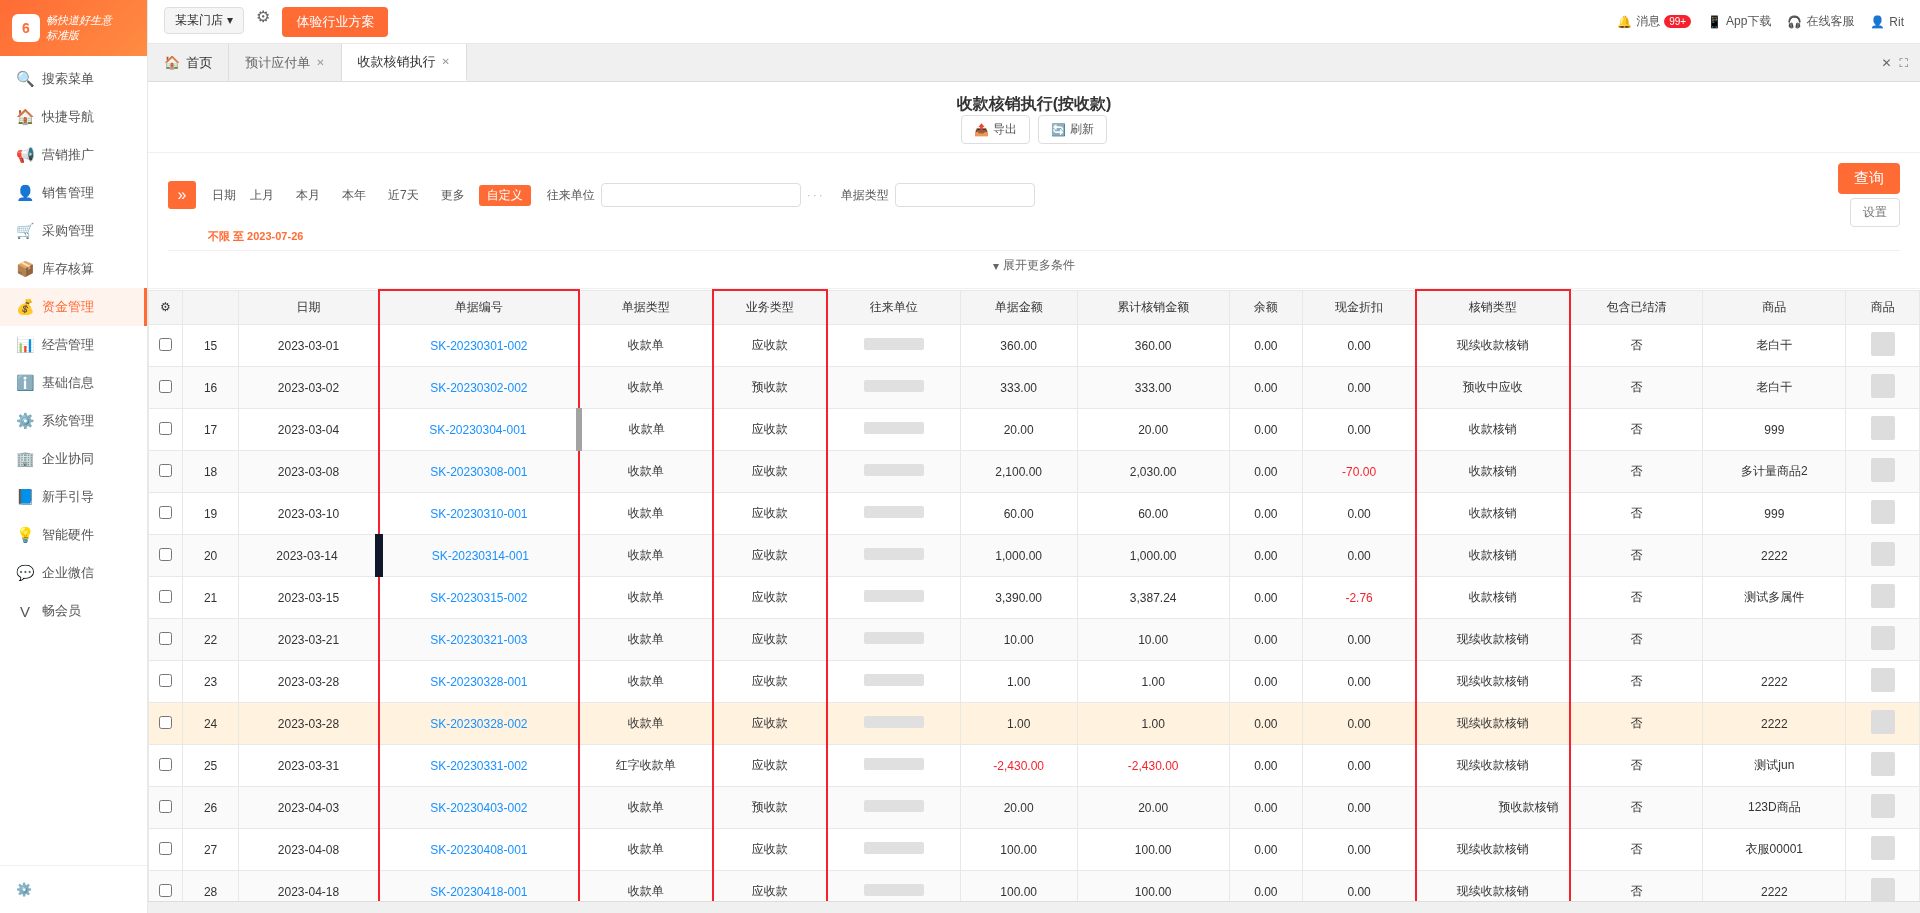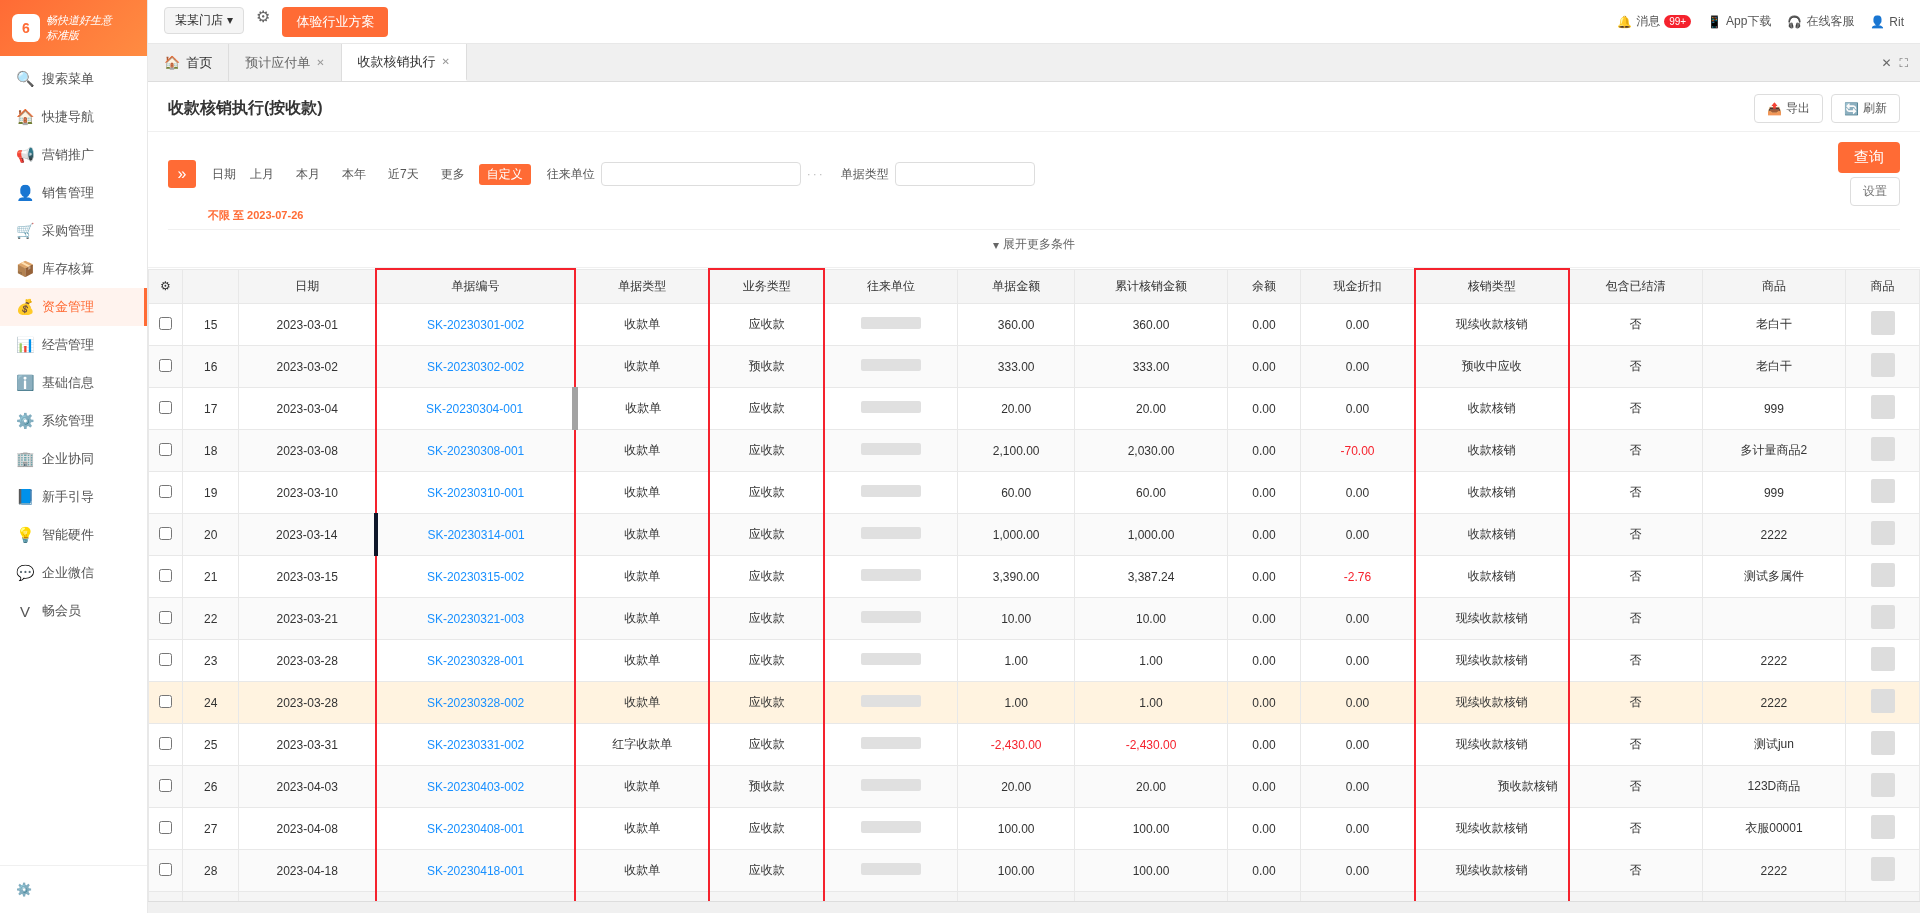--- a/index.html
+++ b/index.html
@@ -35,21 +35,21 @@
     .tab-item { display: flex; align-items: center; gap: 6px; padding: 0 16px; height: 100%; cursor: pointer; font-size: 13px; color: #666; border-right: 1px solid #ddd; background: #f0f0f0; }
     .tab-item.active { background: #fff; color: #333; border-bottom: 2px solid #fff; }
     .tab-home { color: #333; font-weight: 500; }
     .tab-close { color: #999; font-size: 10px; cursor: pointer; }
     .tab-bar-right { margin-left: auto; display: flex; align-items: center; gap: 8px; padding-right: 12px; color: #666; }
 
     
     .page-content { flex: 1; overflow: hidden; display: flex; flex-direction: column; background: #fff; }
 
     
-    .page-header { padding: 12px 20px 8px; border-bottom: 1px solid #f0f0f0; display: flex; align-items: center; justify-content: space-between; flex-shrink: 0; }
+    .page-header { padding: 12px 20px 8px; border-bottom: 1px solid #f0f0f0; display: flex; align-items: center; justify-content: space-between; flex-shrink: 0; flex-direction: column; }
     .page-title { font-size: 16px; font-weight: 600; color: #333; }
     .page-actions { display: flex; gap: 8px; }
     .action-btn { display: flex; align-items: center; gap: 4px; padding: 5px 12px; border: 1px solid #ddd; border-radius: 4px; cursor: pointer; font-size: 12px; color: #555; background: #fff; }
 
     
     .filter-bar { padding: 10px 20px; border-bottom: 1px solid #f0f0f0; flex-shrink: 0; }
     .filter-row { display: flex; align-items: center; gap: 16px; flex-wrap: wrap; }
     .filter-item { display: flex; align-items: center; gap: 6px; font-size: 12px; color: #555; }
     .filter-label { color: #555; white-space: nowrap; }
     .date-options { display: flex; gap: 6px; align-items: center; }
@@ -383,21 +383,21 @@
       <td class="">0.00</td>
       <td style="border-left:2px solid #f5222d;border-right:2px solid #f5222d;">收款核销</td>
       <td>否</td>
       <td>999</td>
       <td><span style="display:inline-block;width:24px;height:24px;background:#ddd;border-radius:2px;"></span></td>
     </tr>
             <tr>
       <td><input type="checkbox" style=""></td>
       <td>20</td>
       <td>2023-03-14</td>
-      <td style="border-left:4px solid #0f172a;border-right:2px solid #f5222d;margin-top:36px;"><a class="link-text">SK-20230314-001</a></td>
+      <td style="border-left:8px solid #0f172a;border-right:2px solid #f5222d;margin-top:36px;"><a class="link-text">SK-20230314-001</a></td>
       <td>收款单</td>
       <td style="border-left:2px solid #f5222d;border-right:2px solid #f5222d;">应收款</td>
       <td><span style="background:#e0e0e0;color:#e0e0e0;border-radius:2px;display:inline-block;width:60px;height:12px;"></span></td>
       <td class="">1,000.00</td>
       <td class="">1,000.00</td>
       <td>0.00</td>
       <td class="">0.00</td>
       <td style="border-left:2px solid #f5222d;border-right:2px solid #f5222d;">收款核销</td>
       <td>否</td>
       <td>2222</td>

